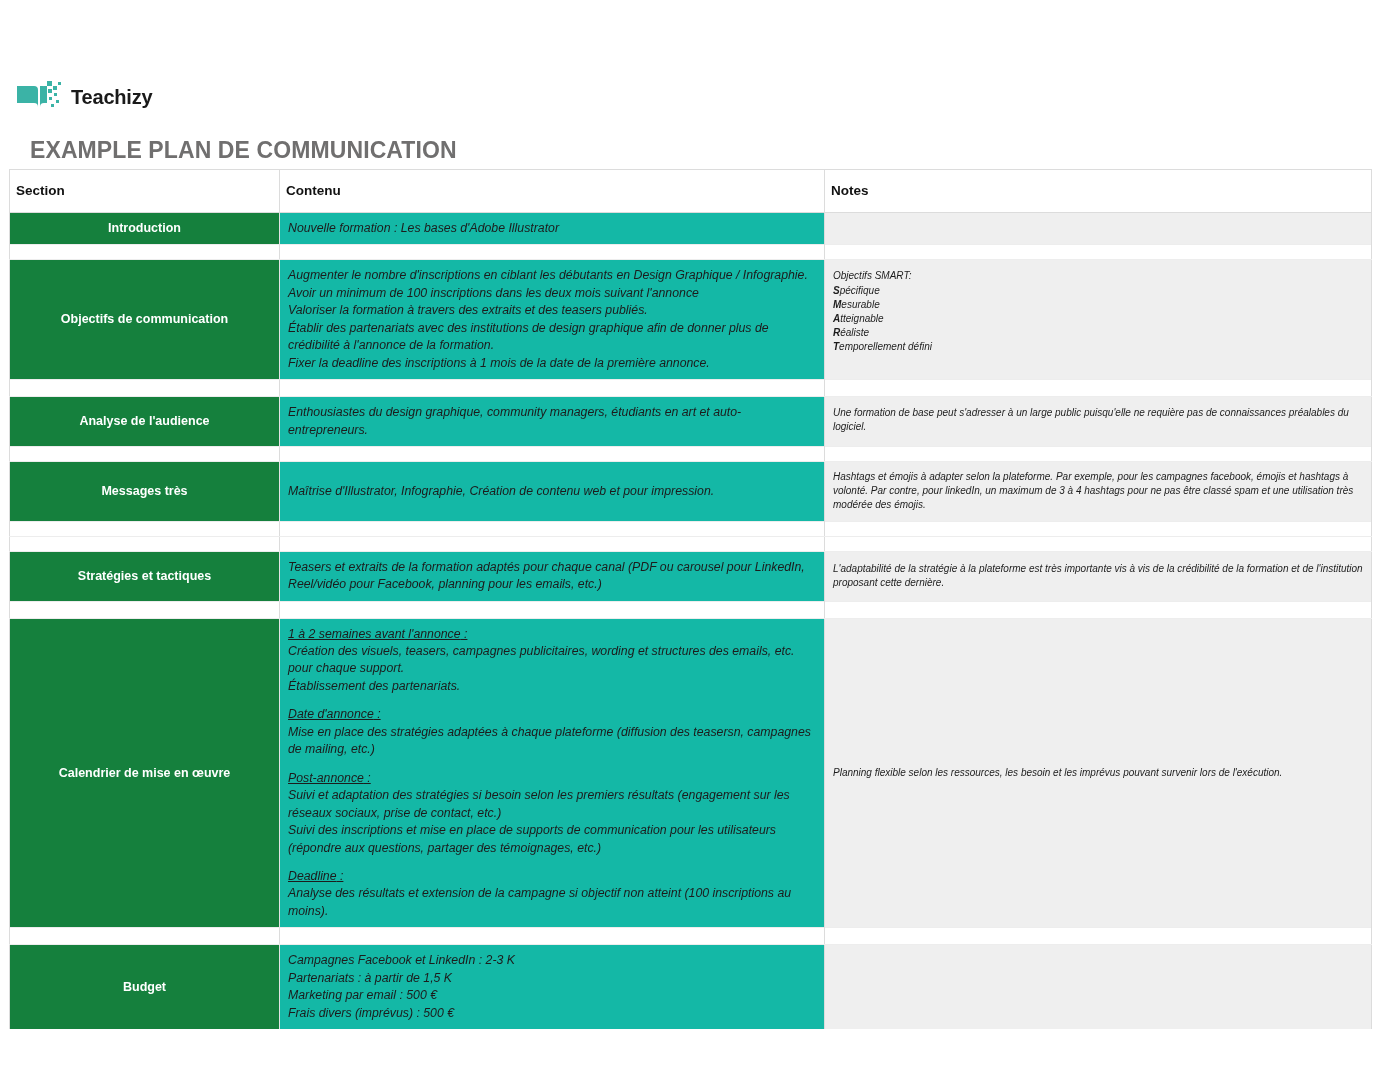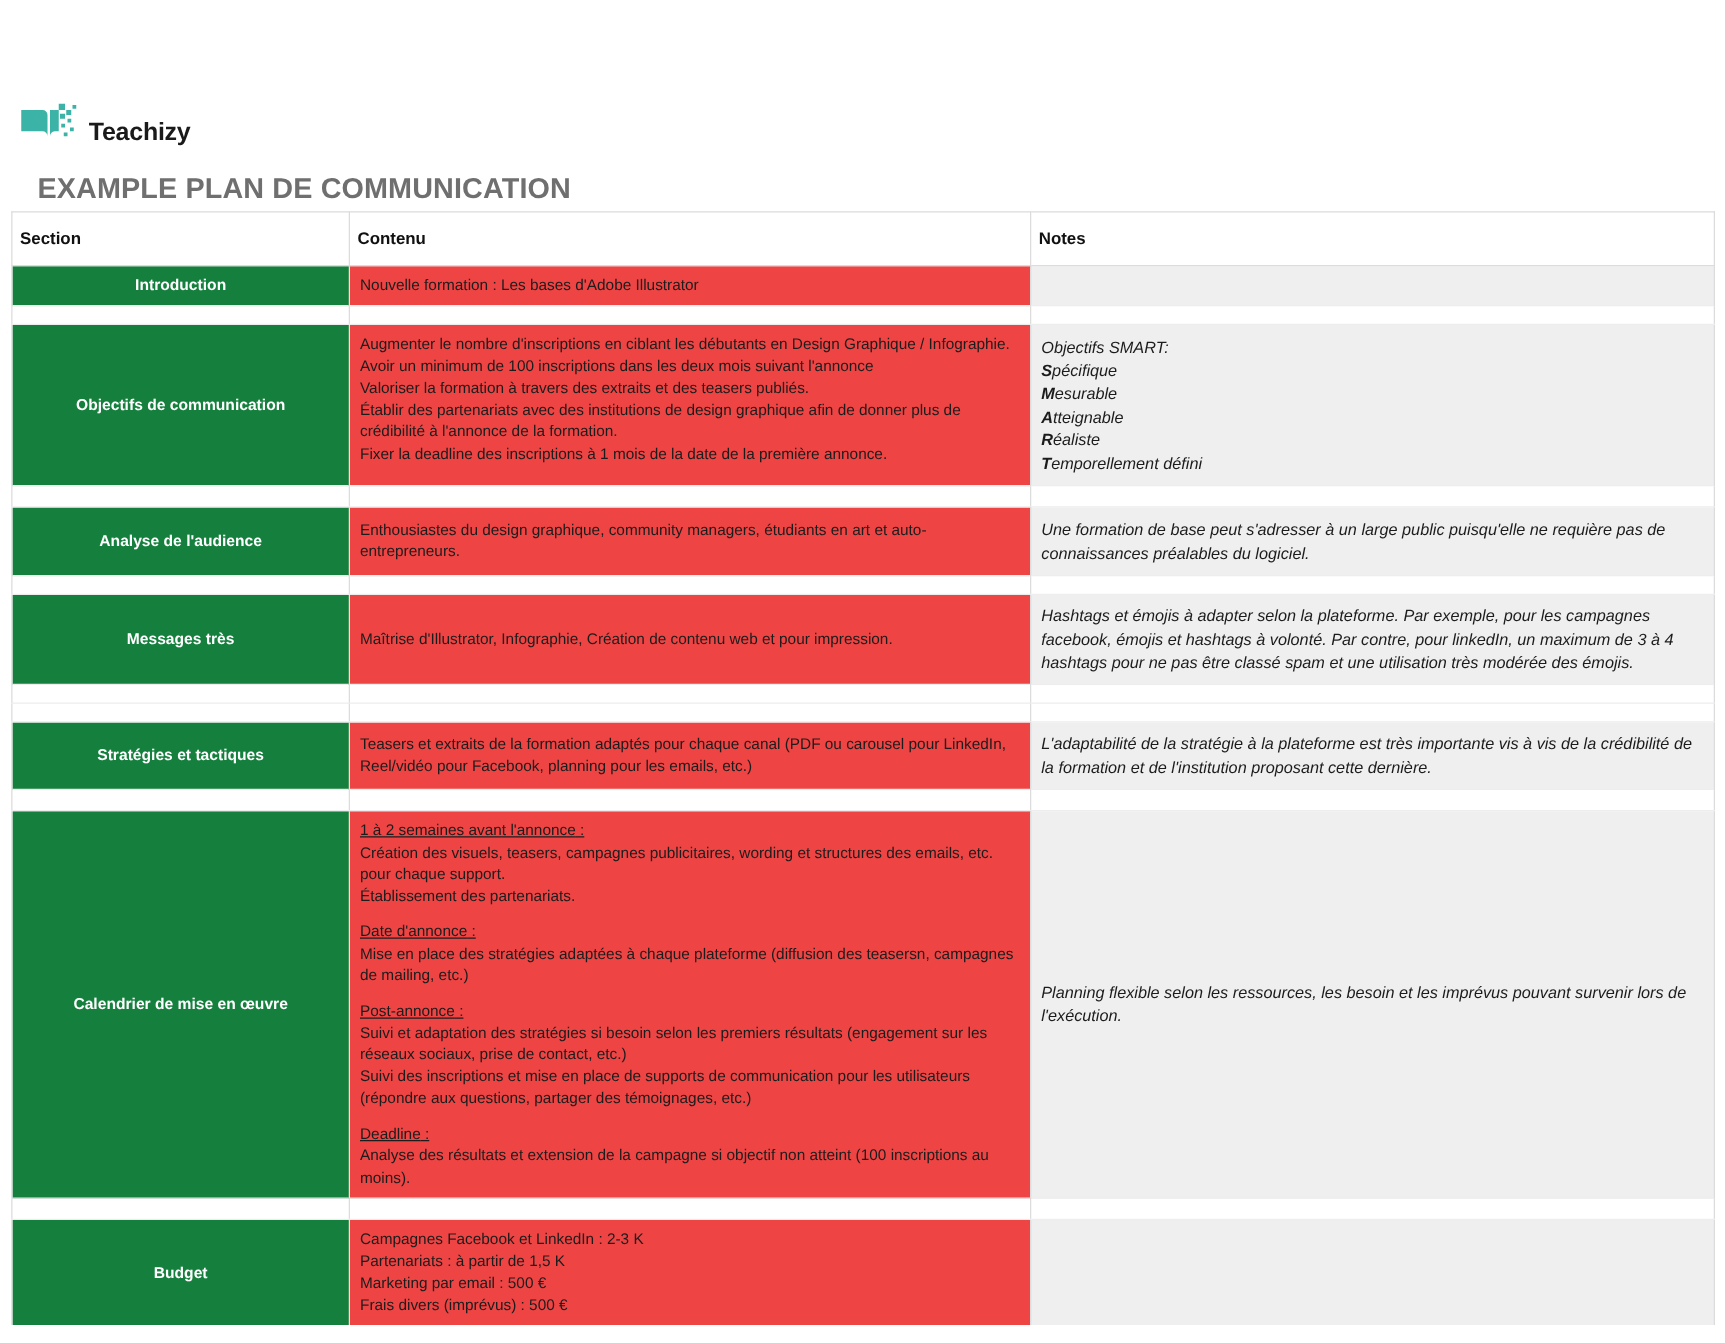--- a/index.html
+++ b/index.html
@@ -19,21 +19,21 @@
     background: #ffffff;
     overflow: hidden;
   }
 
   
   .brand {
     position: absolute;
     left: 16px;
     top: 78px;
     display: flex;
-    align-items: flex-end;
+    align-items: center;
     gap: 9px;
     height: 38px;
   }
   .brand-logo { width: 46px; height: 34px; display: block; }
   .brand-name {
     font-size: 20px;
     font-weight: bold;
     color: #1a1a1a;
     letter-spacing: -0.2px;
     line-height: 1;
@@ -95,32 +95,33 @@
     text-align: center;
     font-size: 12.5px;
     font-weight: bold;
     padding: 6px 8px;
     line-height: 1.35;
     border-left: 1px solid #dcdcdc;
     border-right: 1px solid #e3e3e3;
   }
   
   td.body-cell {
-    background: #ef4444;
+    background: #14b8a6;
     color: #1c1c1c;
     font-size: 12.3px;
+    font-style: italic;
     line-height: 1.42;
     padding: 7px 8px 7px 8px;
     vertical-align: middle;
   }
   td.body-cell.top { vertical-align: top; padding-top: 7px; }
   td.notes-cell {
     background: #efefef;
     color: #1c1c1c;
-    font-size: 13px;
+    font-size: 10px;
     font-style: italic;
     line-height: 1.42;
     padding: 8px 8px;
     vertical-align: middle;
     border-left: 1px solid #dcdcdc;
     border-right: 1px solid #dcdcdc;
   }
   td.notes-cell.top { vertical-align: top; padding-top: 9px; }
   td.notes-cell.mid { vertical-align: middle; }
 

